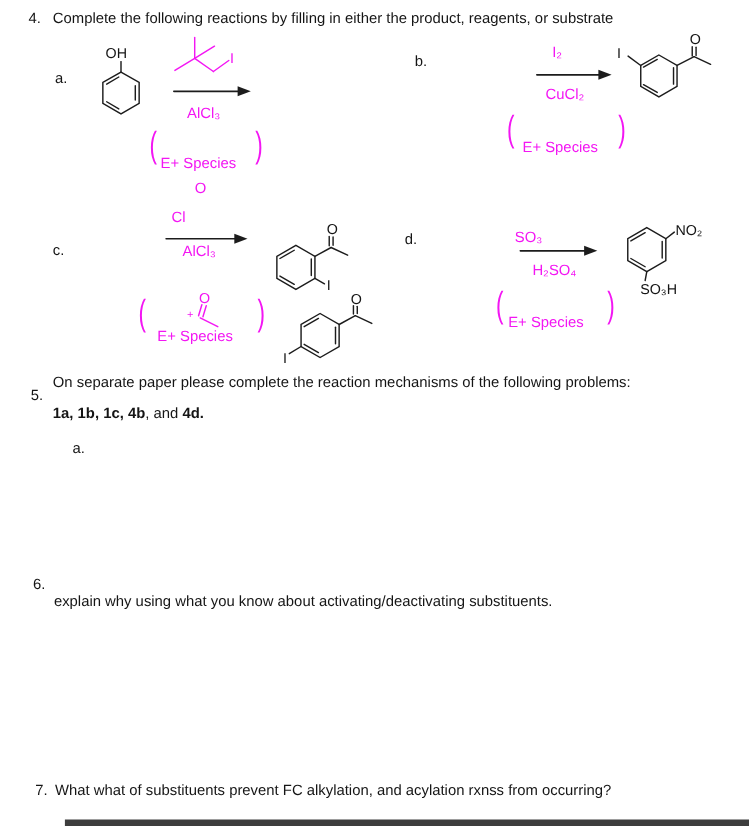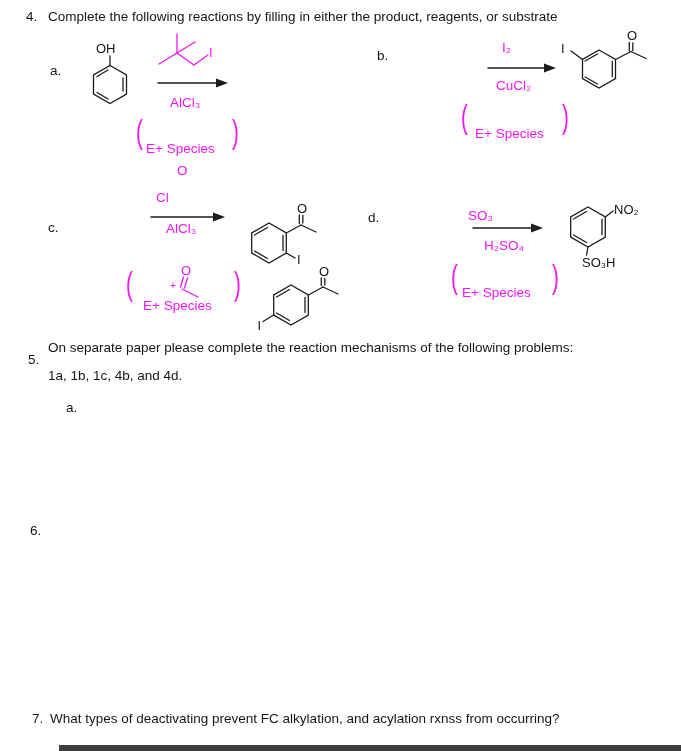--- a/index.html
+++ b/index.html
@@ -1,19 +1,19 @@
 <!DOCTYPE html>
 <html><head>
 <meta charset="utf-8">
 <style>
   html,body{margin:0;padding:0;background:#fff;}
   .sheet{position:relative;width:681px;height:751px;background:#fff;overflow:hidden;
          font-family:"Liberation Sans","DejaVu Sans",sans-serif;color:#151515;}
   .t{position:absolute;font-size:13.5px;line-height:16px;white-space:nowrap;color:#151515;}
-  .b{font-weight:normal;}
+  .b{font-weight:bold;}
   .m{color:#f316f3;}
   .paren{position:absolute;color:#f316f3;font-size:33px;line-height:1;transform:scaleX(.62);
          transform-origin:left top;font-weight:400;}
   svg{position:absolute;overflow:visible;}
   svg text{font-family:"Liberation Sans","DejaVu Sans",sans-serif;font-size:13px;fill:#151515;}
   svg text.mt{fill:#f316f3;}
   .bond{stroke:#1c1c1c;stroke-width:1.3;fill:none;stroke-linecap:round;}
   .mbond{stroke:#f316f3;stroke-width:1.3;fill:none;stroke-linecap:round;}
   .ah{fill:#1c1c1c;}
   .bar{position:absolute;background:#3d3d3d;}
@@ -144,18 +144,19 @@
   <span class="paren" style="left:451px;top:260px">(</span>
   <span class="t m" style="left:462px;top:285px">E+ Species</span>
   <span class="paren" style="left:552px;top:260px">)</span>
 
   <span class="t" style="left:28px;top:352px">5.</span>
   <span class="t" style="left:48px;top:340px">On separate paper please complete the reaction mechanisms of the following problems:</span>
   <span class="t" style="left:48px;top:368px"><span class="b">1a, 1b, 1c, 4b</span><span>, and </span><span class="b">4d.</span></span>
   <span class="t" style="left:66px;top:400px">a.</span>
 
   <span class="t" style="left:30px;top:523px">6.</span>
+  <span class="t" style="left:49px;top:539px">explain why using what you know about activating/deactivating substituents.</span>
 
   <span class="t" style="left:32px;top:711px">7.</span>
-  <span class="t" style="left:50px;top:711px">What types of deactivating prevent FC alkylation, and acylation rxnss from occurring?</span>
+  <span class="t" style="left:50px;top:711px">What what of substituents prevent FC alkylation, and acylation rxnss from occurring?</span>
 
   <div class="bar" style="left:59px;top:745px;width:622px;height:6px"></div>
 </div>
 
 </body></html>

